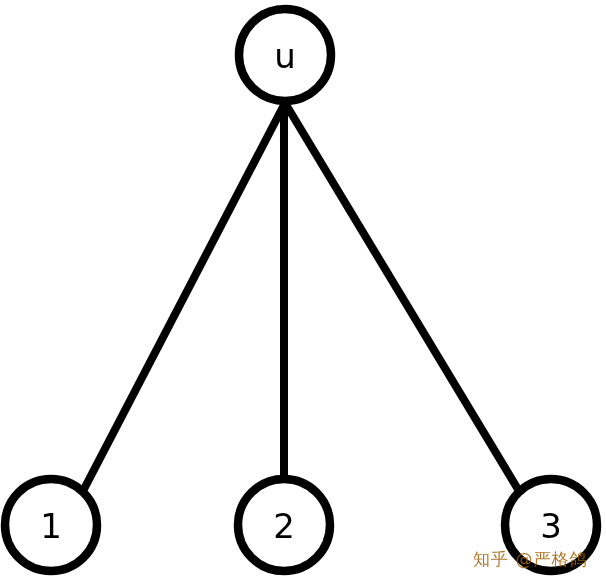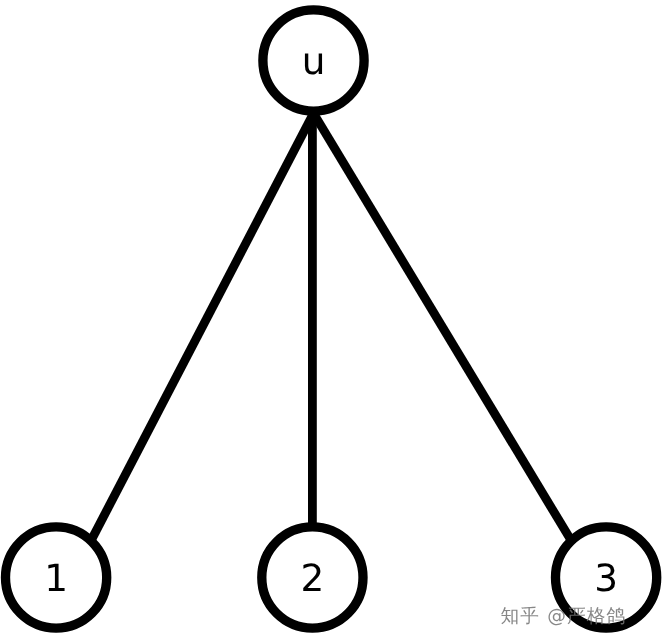--- a/index.html
+++ b/index.html
@@ -87,15 +87,15 @@
       </g>
 
       <g>
         <circle class="node-circle" cx="551" cy="525" r="46" stroke-width="8.5" stroke="#000000" fill="#ffffff"></circle>
         <text class="node-label" x="551" y="526">3</text>
       </g>
 
     </g>
   </svg>
 
-  <div class="watermark" style="left: 455px; top: 548px; color: #737373;">知乎 @严格鸽</div>
+  <div class="watermark" style="left: 473px; top: 548px; color: #a16207;">知乎 @严格鸽</div>
 
 </div>
 
 </body></html>

